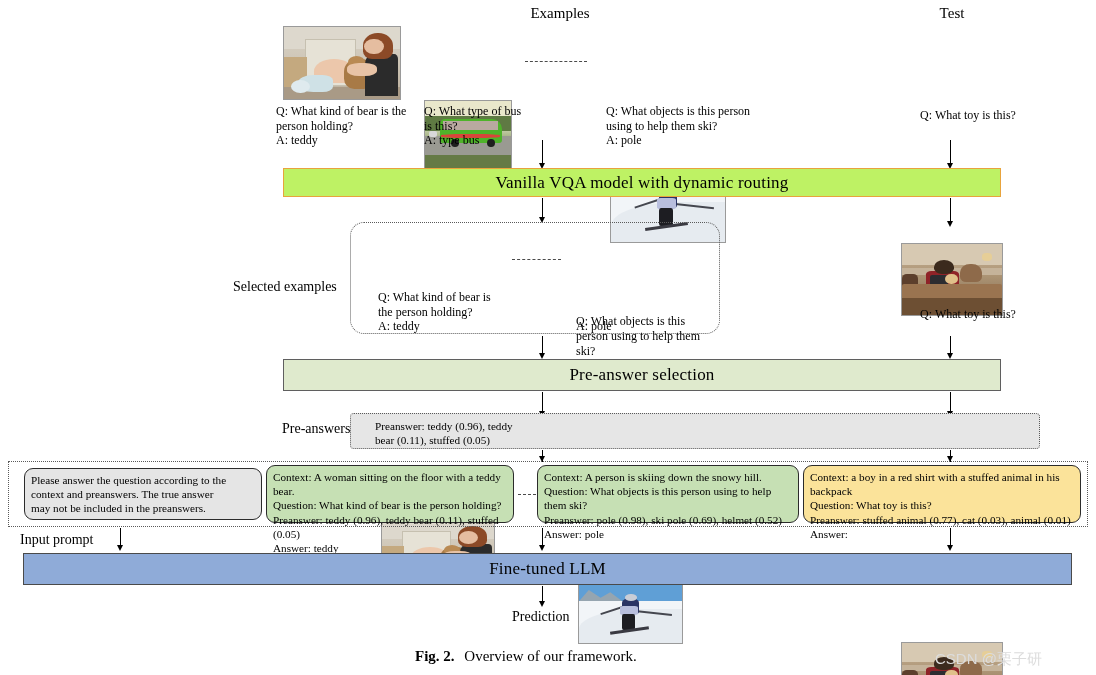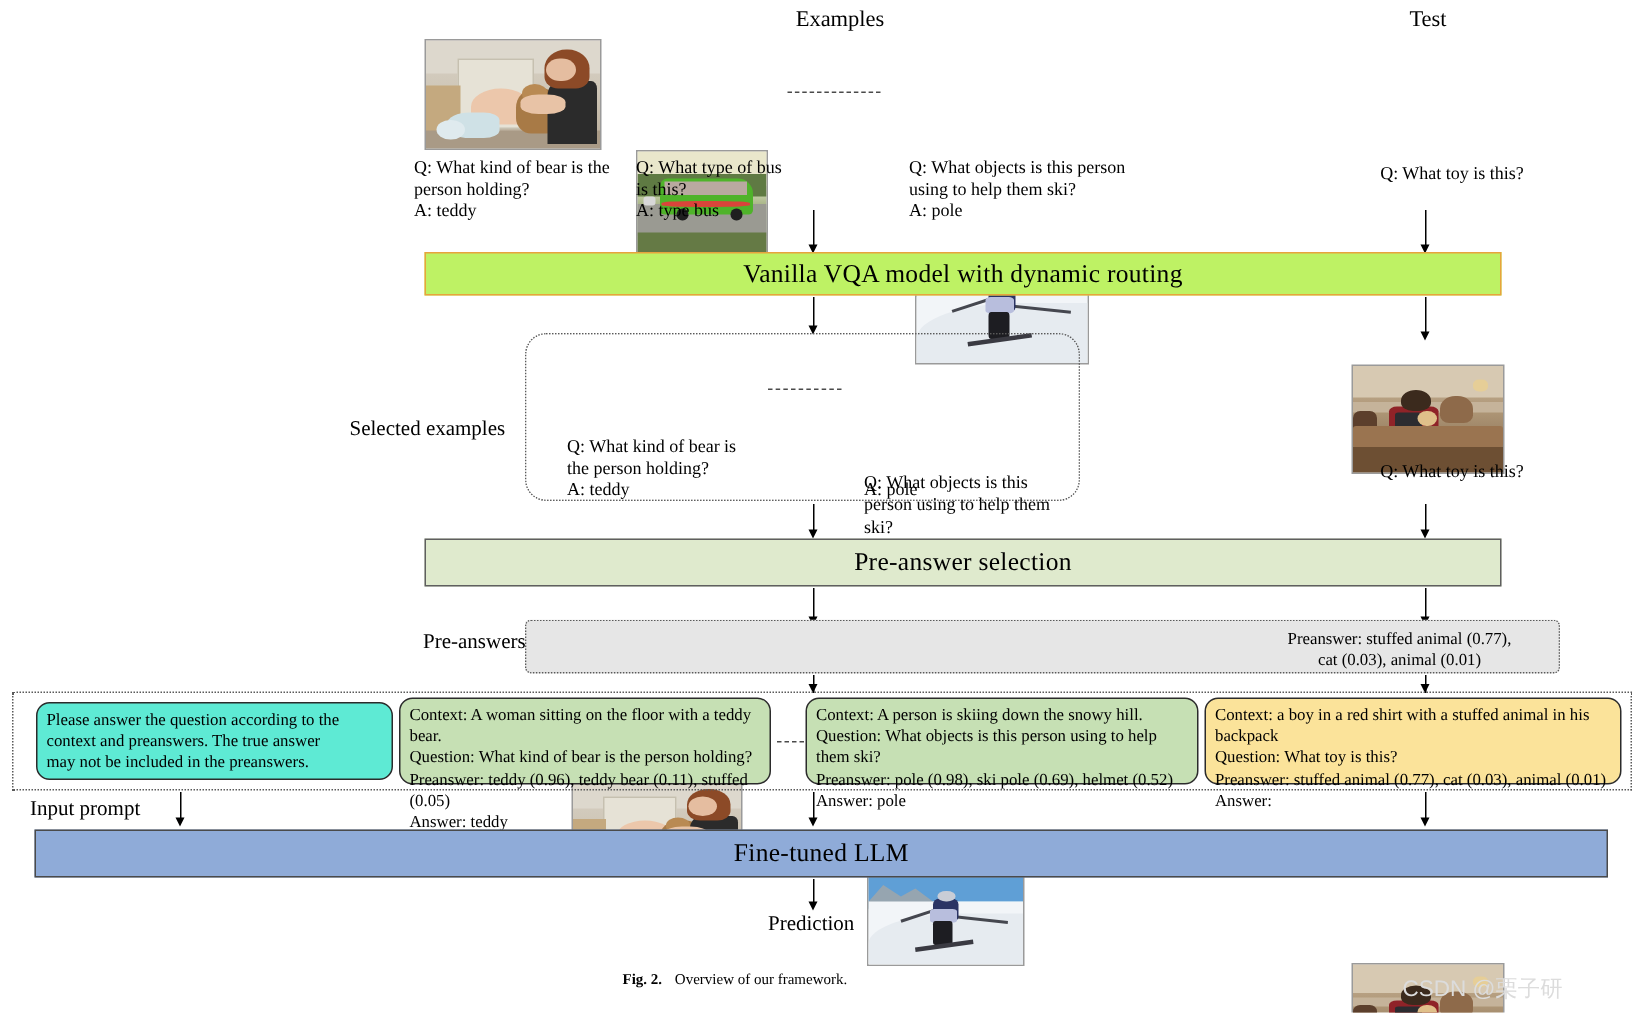--- a/index.html
+++ b/index.html
@@ -143,21 +143,21 @@
   
   .promptbox {
     box-sizing:border-box;
     border:1px solid #2b2b2b;
     border-radius:9px;
     font-size:11.2px;
     line-height:14.2px;
     white-space:pre-line;
     padding:4px 6px;
   }
-  .pb-salmon { background:#5eead4; }
+  .pb-salmon { background:#e5e5e5; }
   .pb-green  { background:#c6e0b4; }
   .pb-yellow { background:#fbe39a; }
 
   
   .arrow-v {
     position:absolute;
     width:1px;
     background:#000;
   }
   .arrow-head {
@@ -169,21 +169,21 @@
   }
   .dash-h {
     position:absolute;
     height:0;
     border-top:1.6px dashed #4a4a4a;
   }
 
   
   .figcap {
     position:absolute;
-    font-size:10px;
+    font-size:15px;
     white-space:nowrap;
   }
   .figcap b { font-weight:bold; }
 
   .watermark {
     position:absolute;
     font-family:"Liberation Sans", sans-serif;
     font-size:15px;
     color:#dcdcdc;
     white-space:nowrap;
@@ -339,22 +339,22 @@
 <div class="abs procbox box-presel" style="left:283px; top:359px; width:718px; height:32px;">Pre-answer selection</div>
 
 <div class="arrow-v" style="left:542px; top:392px; height:22px;"></div>
 <div class="arrow-head" style="left:539px; top:411px;"></div>
 <div class="arrow-v" style="left:950px; top:392px; height:22px;"></div>
 <div class="arrow-head" style="left:947px; top:411px;"></div>
 
 <div class="abs row-label" style="left:253px; top:421px;margin-left:29px;">Pre-answers</div>
 
 <div class="abs pa-strip" style="left:350px; top:413px; width:690px; height:36px;">
-  <div class="pa-cell" style="left:487px; top:5px; width:190px; text-align:center;">Preanswer: stuffed animal (0.77),
-cat (0.03), animal (0.01)</div>
+  <div class="pa-cell" style="left:24px; top:5px; width:180px;">Preanswer: teddy (0.96), teddy
+bear (0.11), stuffed (0.05)</div>
 </div>
 
 <div class="arrow-v" style="left:542px; top:450px; height:12px;"></div>
 <div class="arrow-head" style="left:539px; top:456px;"></div>
 <div class="arrow-v" style="left:950px; top:450px; height:12px;"></div>
 <div class="arrow-head" style="left:947px; top:456px;"></div>
 
 <div class="abs dotted-rect" style="left:8px; top:461px; width:1080px; height:66px;"></div>
 
 <div class="abs promptbox pb-salmon" style="left:24px; top:468px; width:238px; height:52px;">Please answer the question according to the

